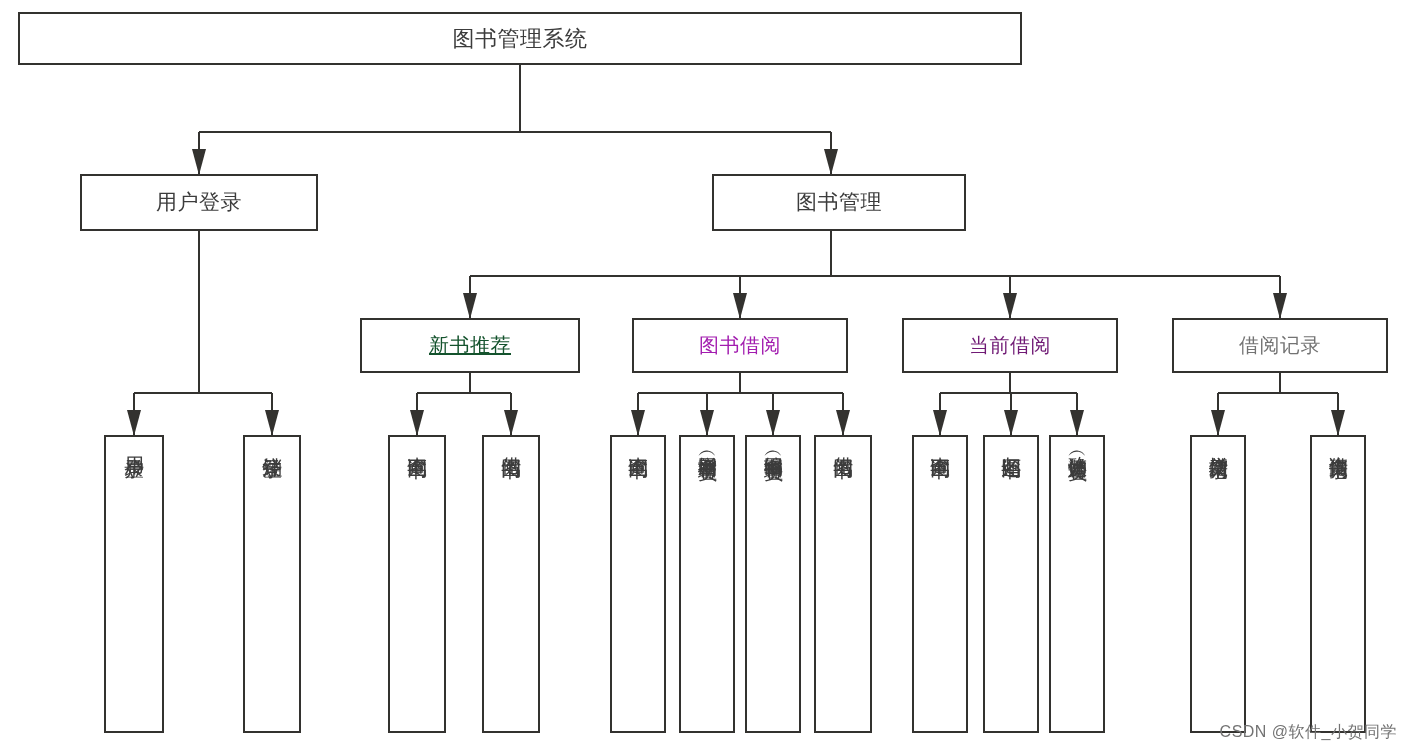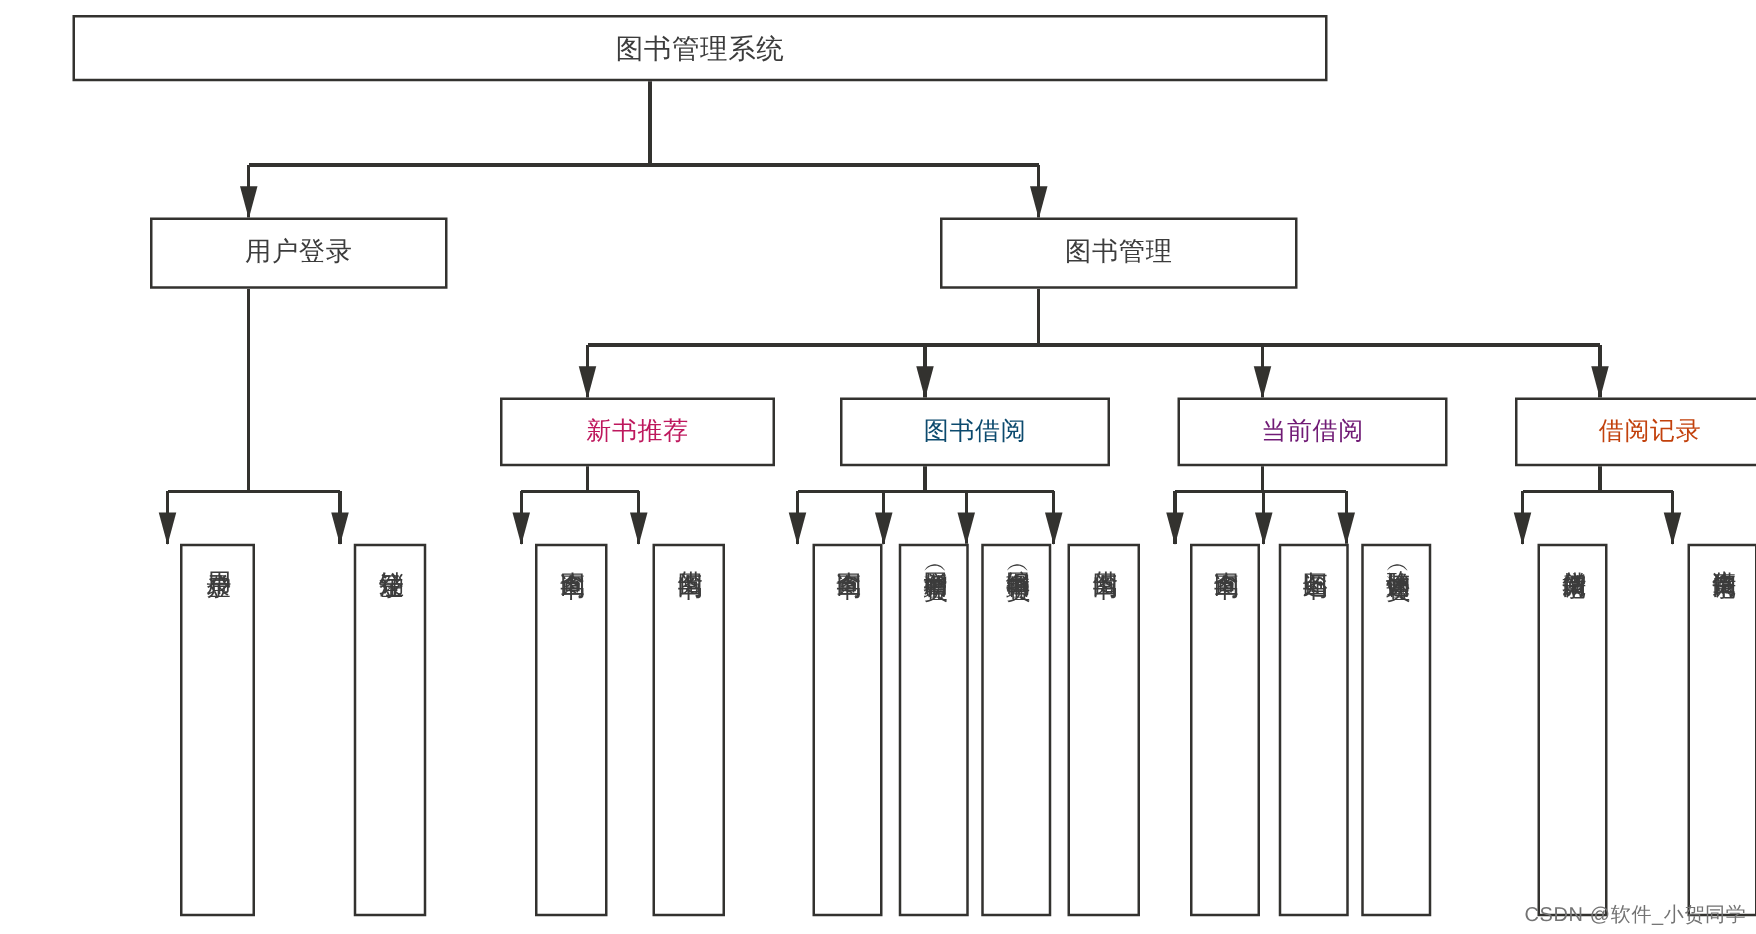--- a/index.html
+++ b/index.html
@@ -27,21 +27,20 @@
   }
   .node {
     position: absolute;
     box-sizing: border-box;
     background: #ffffff;
     border: 2px solid #33322f;
     display: flex;
     align-items: center;
     justify-content: center;
     color: #3c3c3c;
-    margin-left: 40px;
   }
   .node .label {
     font-size: 21px;
     line-height: 1.05;
     letter-spacing: 0.5px;
     white-space: nowrap;
     color: #3c3c3c;
   }
   .node.level-1 .label { font-size: 22px; }
   .node.level-2 .label { font-size: 21px; }
@@ -135,34 +134,34 @@
       <polygon points="1331,410 1345,410 1338,436" fill="#33322f"></polygon>
     </svg>
 
   <div id="nodes-layer">
       <div class="node level-1" style="left: 18px; top: 12px; width: 1004px; height: 53px; border-color: rgb(51, 50, 47); background: rgb(255, 255, 255);">
         <span class="label" style="color: rgb(60, 60, 60);">图书管理系统</span>
       </div>
       <div class="node level-2" style="left: 80px; top: 174px; width: 238px; height: 57px; border-color: rgb(51, 50, 47); background: rgb(255, 255, 255);">
         <span class="label" style="color: rgb(60, 60, 60);">用户登录</span>
       </div>
-      <div class="node level-2" style="left: 712px; top: 174px; width: 286px; height: 57px; border-color: rgb(51, 50, 47); background: rgb(255, 255, 255);">
+      <div class="node level-2" style="left: 712px; top: 174px; width: 254px; height: 57px; border-color: rgb(51, 50, 47); background: rgb(255, 255, 255);">
         <span class="label" style="color: rgb(60, 60, 60);">图书管理</span>
       </div>
       <div class="node level-3" style="left: 360px; top: 318px; width: 220px; height: 55px; border-color: rgb(51, 50, 47); background: rgb(255, 255, 255);">
-        <span class="label" style="color: #be185d;">新书推荐</span>
+        <span class="label" style="color: #14532d; text-decoration: underline;">新书推荐</span>
       </div>
       <div class="node level-3" style="left: 632px; top: 318px; width: 216px; height: 55px; border-color: rgb(51, 50, 47); background: rgb(255, 255, 255);">
-        <span class="label" style="color: #0c4a6e;">图书借阅</span>
+        <span class="label" style="color: #a21caf;">图书借阅</span>
       </div>
       <div class="node level-3" style="left: 902px; top: 318px; width: 216px; height: 55px; border-color: rgb(51, 50, 47); background: rgb(255, 255, 255);">
         <span class="label" style="color: #701a75;">当前借阅</span>
       </div>
       <div class="node level-3" style="left: 1172px; top: 318px; width: 216px; height: 55px; border-color: rgb(51, 50, 47); background: rgb(255, 255, 255);">
-        <span class="label" style="color: #c2410c;">借阅记录</span>
+        <span class="label" style="color: #737373;">借阅记录</span>
       </div>
       <div class="node level-4 leaf" style="left: 104px; top: 435px; width: 60px; height: 298px; border-color: rgb(51, 50, 47); background: rgb(255, 255, 255);">
         <span class="label" style="color: rgb(60, 60, 60);">用户登录</span>
       </div>
       <div class="node level-4 leaf" style="left: 243px; top: 435px; width: 58px; height: 298px; border-color: rgb(51, 50, 47); background: rgb(255, 255, 255);">
         <span class="label" style="color: rgb(60, 60, 60);">注销登录</span>
       </div>
       <div class="node level-4 leaf" style="left: 388px; top: 435px; width: 58px; height: 298px; border-color: rgb(51, 50, 47); background: rgb(255, 255, 255);">
         <span class="label" style="color: rgb(60, 60, 60);">查询图书</span>
       </div>

